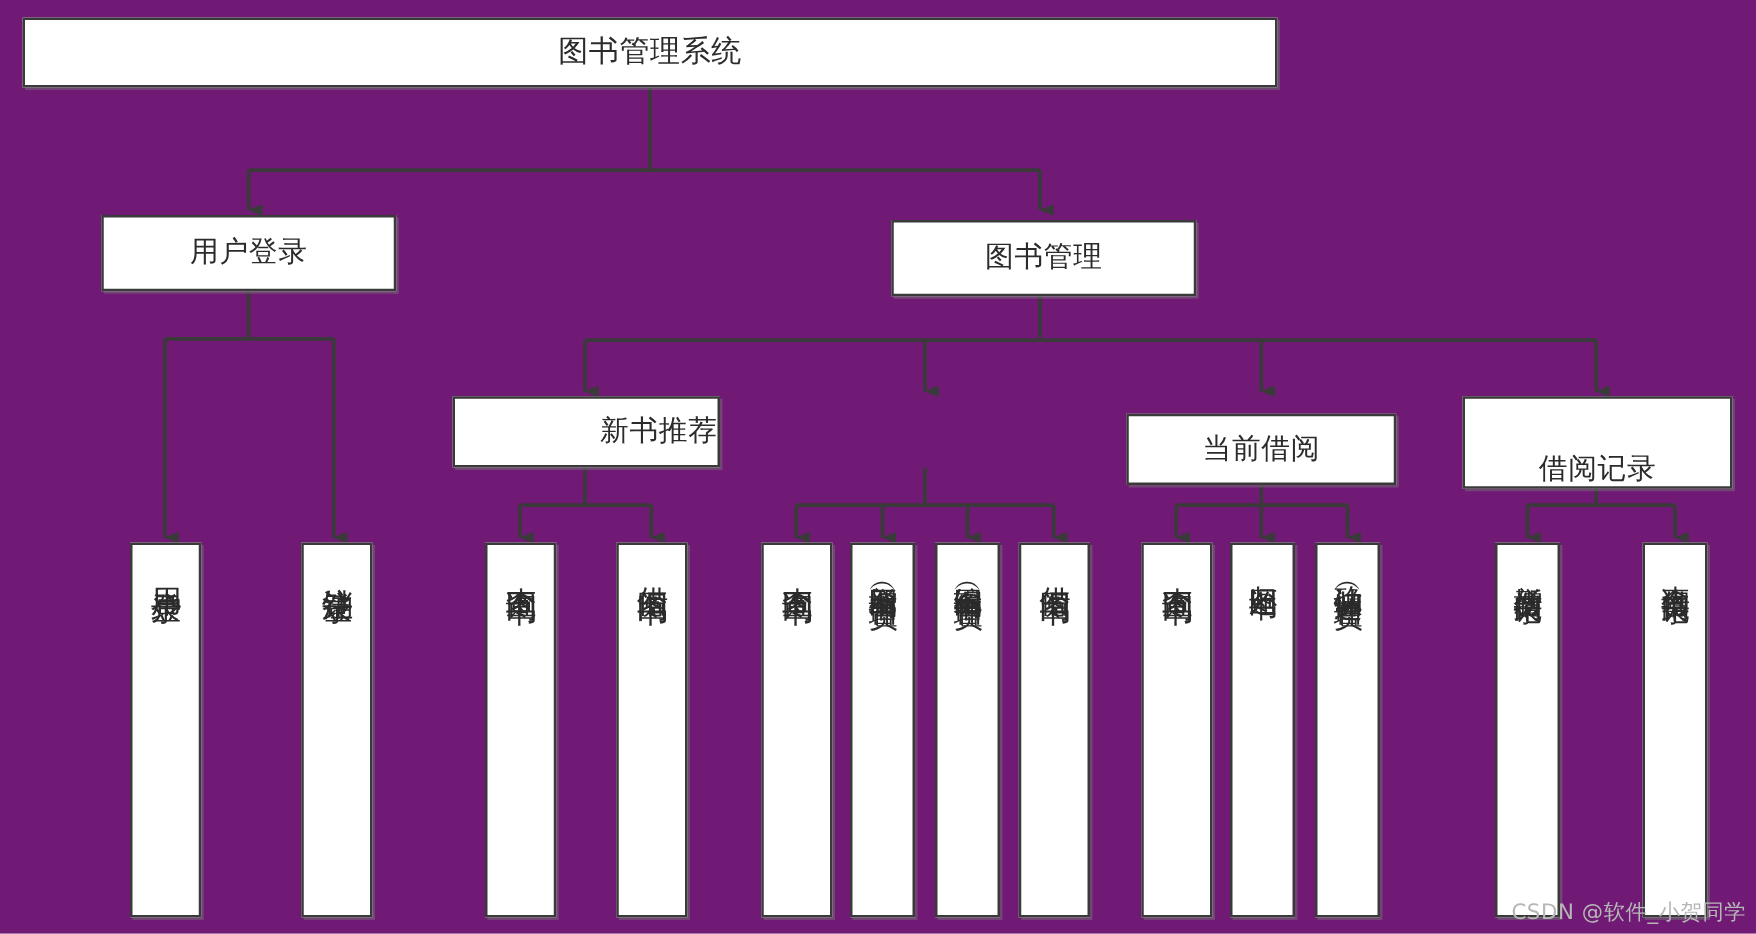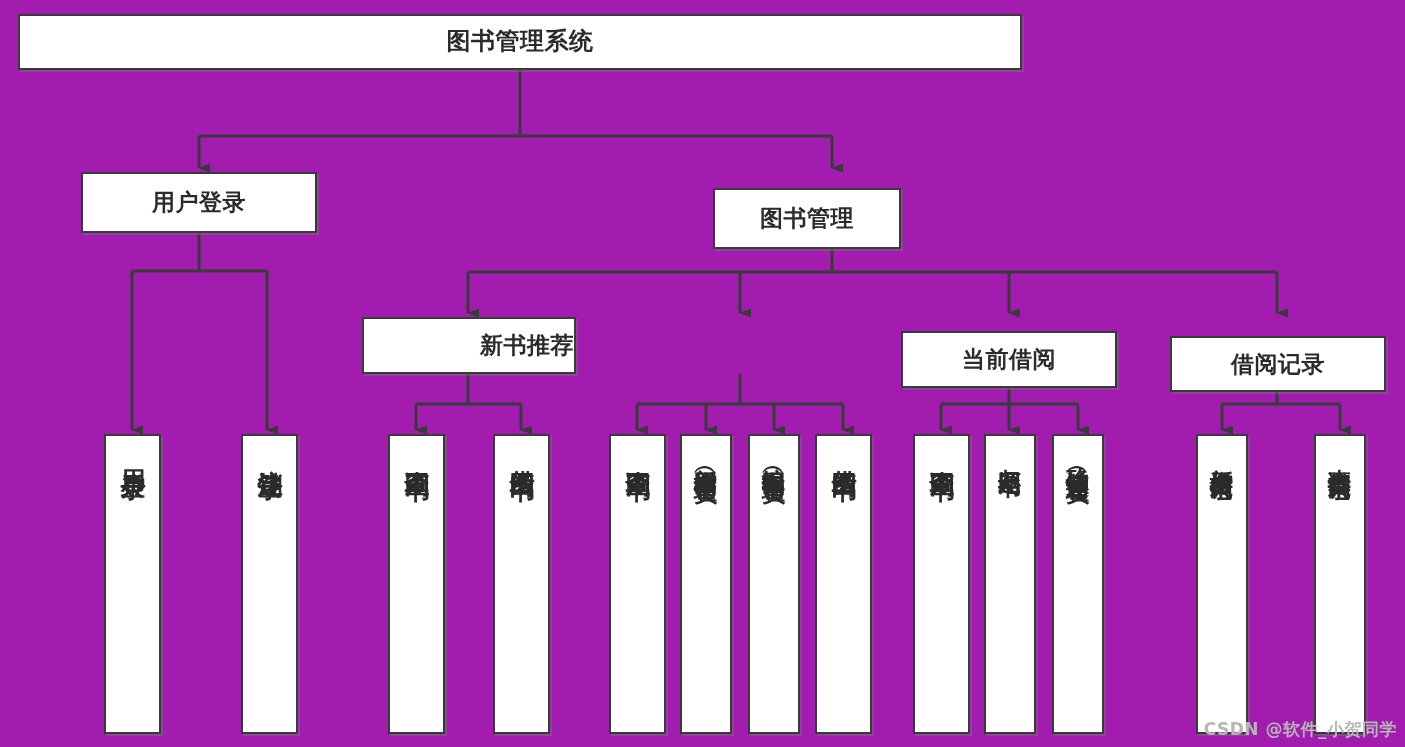--- a/index.html
+++ b/index.html
@@ -8,23 +8,22 @@
     padding: 0;
     background: #ffffff;
   }
   body {
     font-family: "DejaVu Sans", "Liberation Sans", sans-serif;
   }
   #canvas {
     position: relative;
     width: 1405px;
     height: 747px;
-    background: #a21caf;
+    background: #701a75;
     overflow: hidden;
-    font-weight: bold;
   }
   svg#wires {
     position: absolute;
     left: 0;
     top: 0;
     width: 1405px;
     height: 747px;
     pointer-events: none;
   }
   .node {
@@ -134,31 +133,31 @@
     </g>
   </svg>
 
   <div class="node horiz root" style="left:18px; top:14px; width:1004px; height:56px;">
     <span class="label">图书管理系统</span>
   </div>
 
   <div class="node horiz" style="left:81px; top:172px; width:236px; height:61px;">
     <span class="label">用户登录</span>
   </div>
-  <div class="node horiz" style="left:713px; top:188px; width:188px; height:61px;">
+  <div class="node horiz" style="left:713px; top:176px; width:244px; height:61px;">
     <span class="label">图书管理</span>
   </div>
 
   <div class="node horiz" style="left:362px; top:317px; width:214px; height:57px;justify-content:flex-end;">
     <span class="label">新书推荐</span>
   </div>
   <div class="node horiz" style="left:901px; top:317px; width:216px; height:57px;margin-top:14px;">
     <span class="label">当前借阅</span>
   </div>
-  <div class="node horiz" style="left:1170px; top:336px; width:216px; height:56px;">
+  <div class="node horiz" style="left:1170px; top:317px; width:216px; height:74px;align-items:flex-end;">
     <span class="label">借阅记录</span>
   </div>
 
   <div class="node vert" style="left:104px; top:434px; width:57px; height:300px;">
     <span class="label">用户登录</span>
   </div>
   <div class="node vert" style="left:241px; top:434px; width:57px; height:300px;">
     <span class="label">注销登录</span>
   </div>
 

